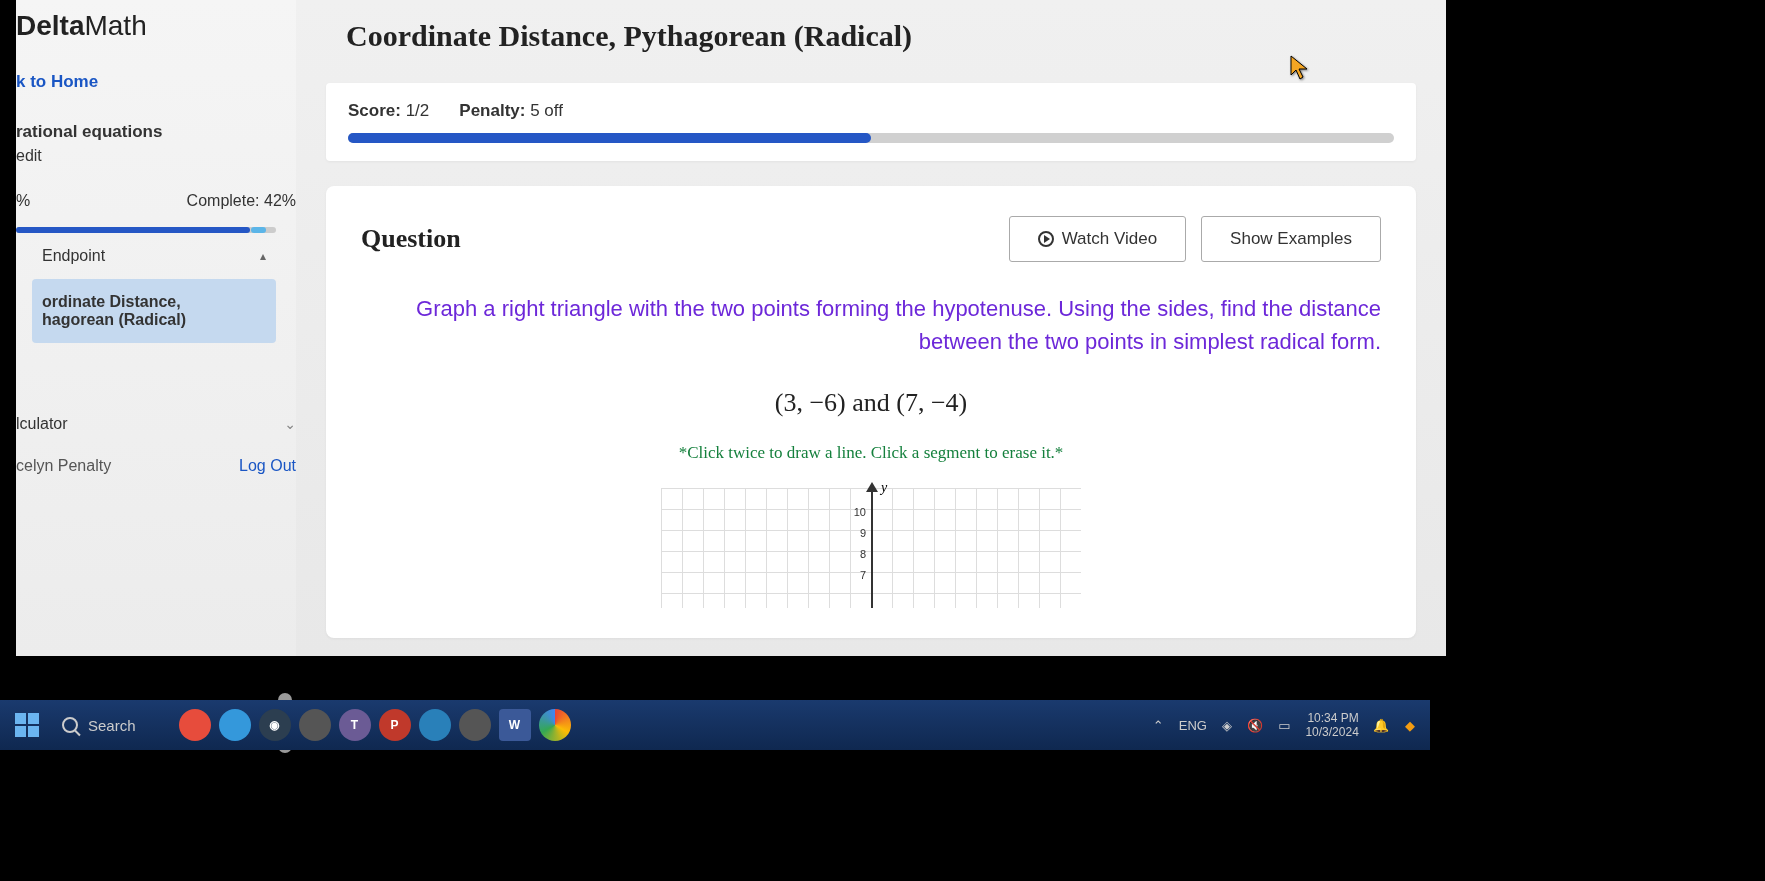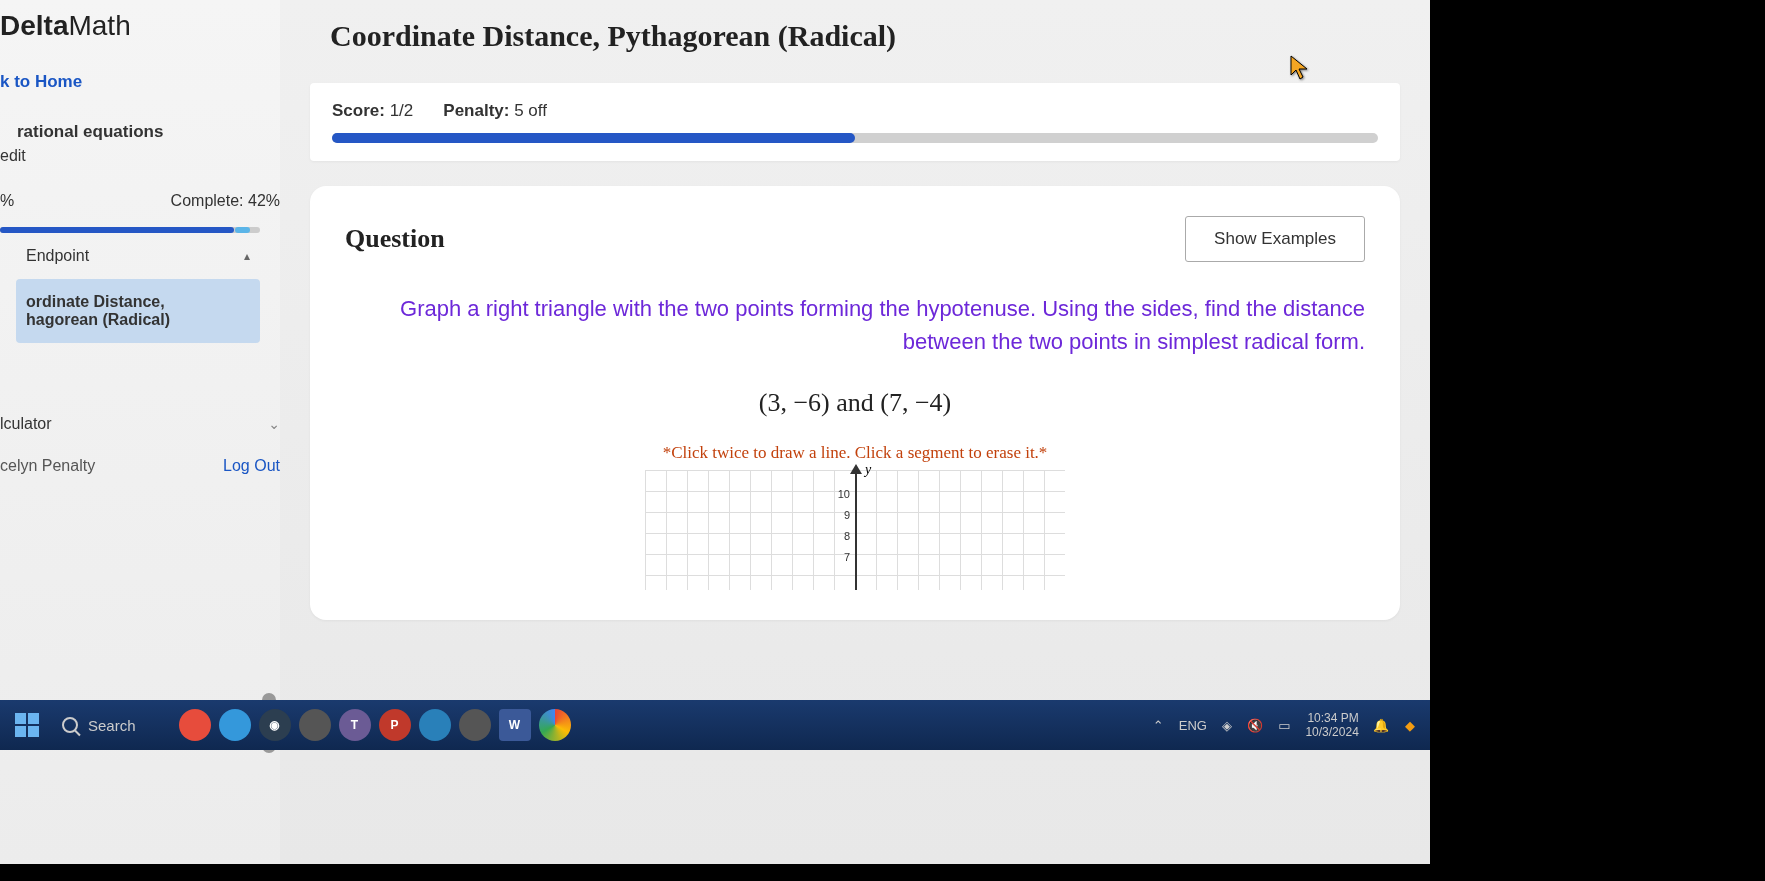--- a/index.html
+++ b/index.html
@@ -1,22 +1,22 @@
 <!DOCTYPE html>
 <html><head>
 <meta charset="utf-8">
 <style>
 * { margin: 0; padding: 0; box-sizing: border-box; font-family: 'Segoe UI', Arial, sans-serif; }
 body { background: #000; width: 1765px; height: 881px; overflow: hidden; position: relative; }
-.screen { position: absolute; top: 0; left: 0; width: 1430px; height: 864px; background: linear-gradient(180deg, #f0f0f0 0%, #e8e8e8 100%); display: flex; }
+.screen { position: absolute; top: 0; left: 16px; width: 1430px; height: 656px; background: linear-gradient(180deg, #f0f0f0 0%, #e8e8e8 100%); display: flex; }
 .sidebar { width: 280px; background: linear-gradient(180deg, #f5f5f5 0%, #ececec 100%); padding: 5px 0; }
 .logo { font-size: 28px; font-weight: 400; padding: 5px 10px 20px 0; color: #222; }
 .logo-bold { font-weight: 700; }
 .home-link { color: #1a56c4; font-weight: 700; font-size: 17px; padding: 10px 0 15px 0; display: block; }
-.section-title { font-weight: 700; font-size: 17px; color: #333; padding: 15px 0 5px 0; margin-left: 17px; }
+.section-title { font-weight: 700; font-size: 17px; color: #333; padding: 15px 0 5px 0; }
 .edit-text { color: #333; font-size: 16px; padding-bottom: 15px; }
 .progress-row { display: flex; align-items: center; padding: 12px 0; font-size: 16px; color: #333; }
 .progress-row .left { flex: 1; }
 .progress-row .right { font-weight: 400; }
 .sidebar-progress { width: 260px; height: 6px; background: #ccc; border-radius: 3px; margin-top: 5px; position: relative; }
 .sidebar-progress-fill { height: 100%; background: #2557c5; border-radius: 3px; }
 .sidebar-progress-tip { position: absolute; right: 10px; top: 0; width: 15px; height: 6px; background: #5bb5e8; border-radius: 3px; }
 .topic-item { padding: 14px 10px 14px 0; font-size: 16px; color: #333; display: flex; align-items: center; justify-content: space-between; cursor: pointer; }
 .topic-item.active { background: #c5d9ef; border-radius: 4px; padding-left: 10px; margin-left: -10px; font-weight: 700; }
 .topic-item.active .label { color: #333; }
@@ -28,30 +28,30 @@
 .calc-row .chev { color: #888; font-size: 14px; }
 .user-row { padding: 12px 0; font-size: 16px; color: #555; display: flex; justify-content: space-between; align-items: center; }
 .logout-link { color: #1a56c4; font-weight: 400; font-size: 16px; }
 .main { flex: 1; padding: 4px 30px; }
 .page-title { font-family: Georgia, 'Times New Roman', serif; font-size: 30px; font-weight: 700; color: #222; padding: 15px 0 30px 20px; }
 .score-bar { background: #fff; border-radius: 4px; padding: 18px 22px 18px 22px; margin-bottom: 25px; box-shadow: 0 1px 3px rgba(0,0,0,0.05); }
 .score-line { display: flex; gap: 30px; font-size: 17px; color: #333; margin-bottom: 12px; }
 .score-line b { font-weight: 700; }
 .main-progress { width: 100%; height: 10px; background: #d0d0d0; border-radius: 5px; }
 .main-progress-fill { height: 100%; background: #2557c5; border-radius: 5px; }
-.question-card { background: #fff; border-radius: 16px; padding: 30px 35px; box-shadow: 0 1px 3px rgba(0,0,0,0.05); }
+.question-card { background: #fff; border-radius: 8px; padding: 30px 35px; box-shadow: 0 1px 3px rgba(0,0,0,0.05); }
 .question-header { display: flex; justify-content: space-between; align-items: center; margin-bottom: 30px; }
 .question-label { font-family: Georgia, serif; font-size: 26px; font-weight: 700; color: #222; }
 .header-buttons { display: flex; gap: 15px; }
 .vid-btn, .ex-btn { border: 1px solid #aaa; background: #fff; padding: 12px 28px; font-size: 17px; color: #333; border-radius: 3px; cursor: pointer; display: flex; align-items: center; gap: 8px; }
 .play-icon { width: 16px; height: 16px; border: 2px solid #333; border-radius: 50%; display: inline-flex; align-items: center; justify-content: center; }
 .play-icon::after { content: ''; border-left: 6px solid #333; border-top: 4px solid transparent; border-bottom: 4px solid transparent; margin-left: 2px; }
 .question-text { font-family: Liberation Sans, sans-serif; font-size: 22px; color: #6d28d9; line-height: 1.5; margin-bottom: 30px; text-align: right; }
 .coords { font-family: Georgia, serif; font-size: 26px; text-align: center; color: #222; margin-bottom: 25px; }
-.hint { font-family: Georgia, serif; font-size: 17px; color: #c2410c; text-align: center; margin-bottom: 7px; }
+.hint { font-family: Georgia, serif; font-size: 17px; color: #15803d; text-align: center; margin-bottom: 25px; }
 .graph { width: 420px; height: 120px; margin: 0 auto; position: relative; }
 .graph-grid { position: absolute; inset: 0; background-image: linear-gradient(#ddd 1px, transparent 1px), linear-gradient(90deg, #ddd 1px, transparent 1px); background-size: 21px 21px; }
 .y-axis { position: absolute; left: 210px; top: 0; width: 2px; height: 100%; background: #333; }
 .y-arrow { position: absolute; left: 205px; top: -6px; width: 0; height: 0; border-left: 6px solid transparent; border-right: 6px solid transparent; border-bottom: 10px solid #333; }
 .y-label { position: absolute; left: 220px; top: -8px; font-style: italic; font-size: 14px; font-family: Georgia, serif; }
 .tick-label { position: absolute; font-size: 11px; color: #333; right: 215px; }
 .taskbar { position: absolute; top: 700px; left: 0; width: 1430px; height: 50px; background: linear-gradient(180deg, #1a3a6e 0%, #0f2850 100%); display: flex; align-items: center; padding: 0 15px; gap: 8px; }
 .tb-start { width: 24px; height: 24px; display: grid; grid-template-columns: 1fr 1fr; grid-template-rows: 1fr 1fr; gap: 2px; }
 .tb-start div { background: #6bb5f0; }
 .tb-search { display: flex; align-items: center; gap: 10px; color: #ccc; font-size: 15px; padding: 0 15px; }
@@ -118,20 +118,24 @@
       </div>
       <div class="main-progress">
         <div class="main-progress-fill" style="width:50%"></div>
       </div>
     </div>
 
     <div class="question-card">
       <div class="question-header">
         <div class="question-label">Question</div>
         <div class="header-buttons">
+          <button class="vid-btn">
+            <span class="play-icon"></span>
+            <span>Watch Video</span>
+          </button>
           <button class="ex-btn">
             <span>Show Examples</span>
           </button>
         </div>
       </div>
       <div class="question-text">Graph a right triangle with the two points forming the hypotenuse. Using the sides, find the distance between the two points in simplest radical form.</div>
       <div class="coords">(3, −6) and (7, −4)</div>
       <div class="hint">*Click twice to draw a line. Click a segment to erase it.*</div>
       <div class="graph">
         <div class="graph-grid"></div>

